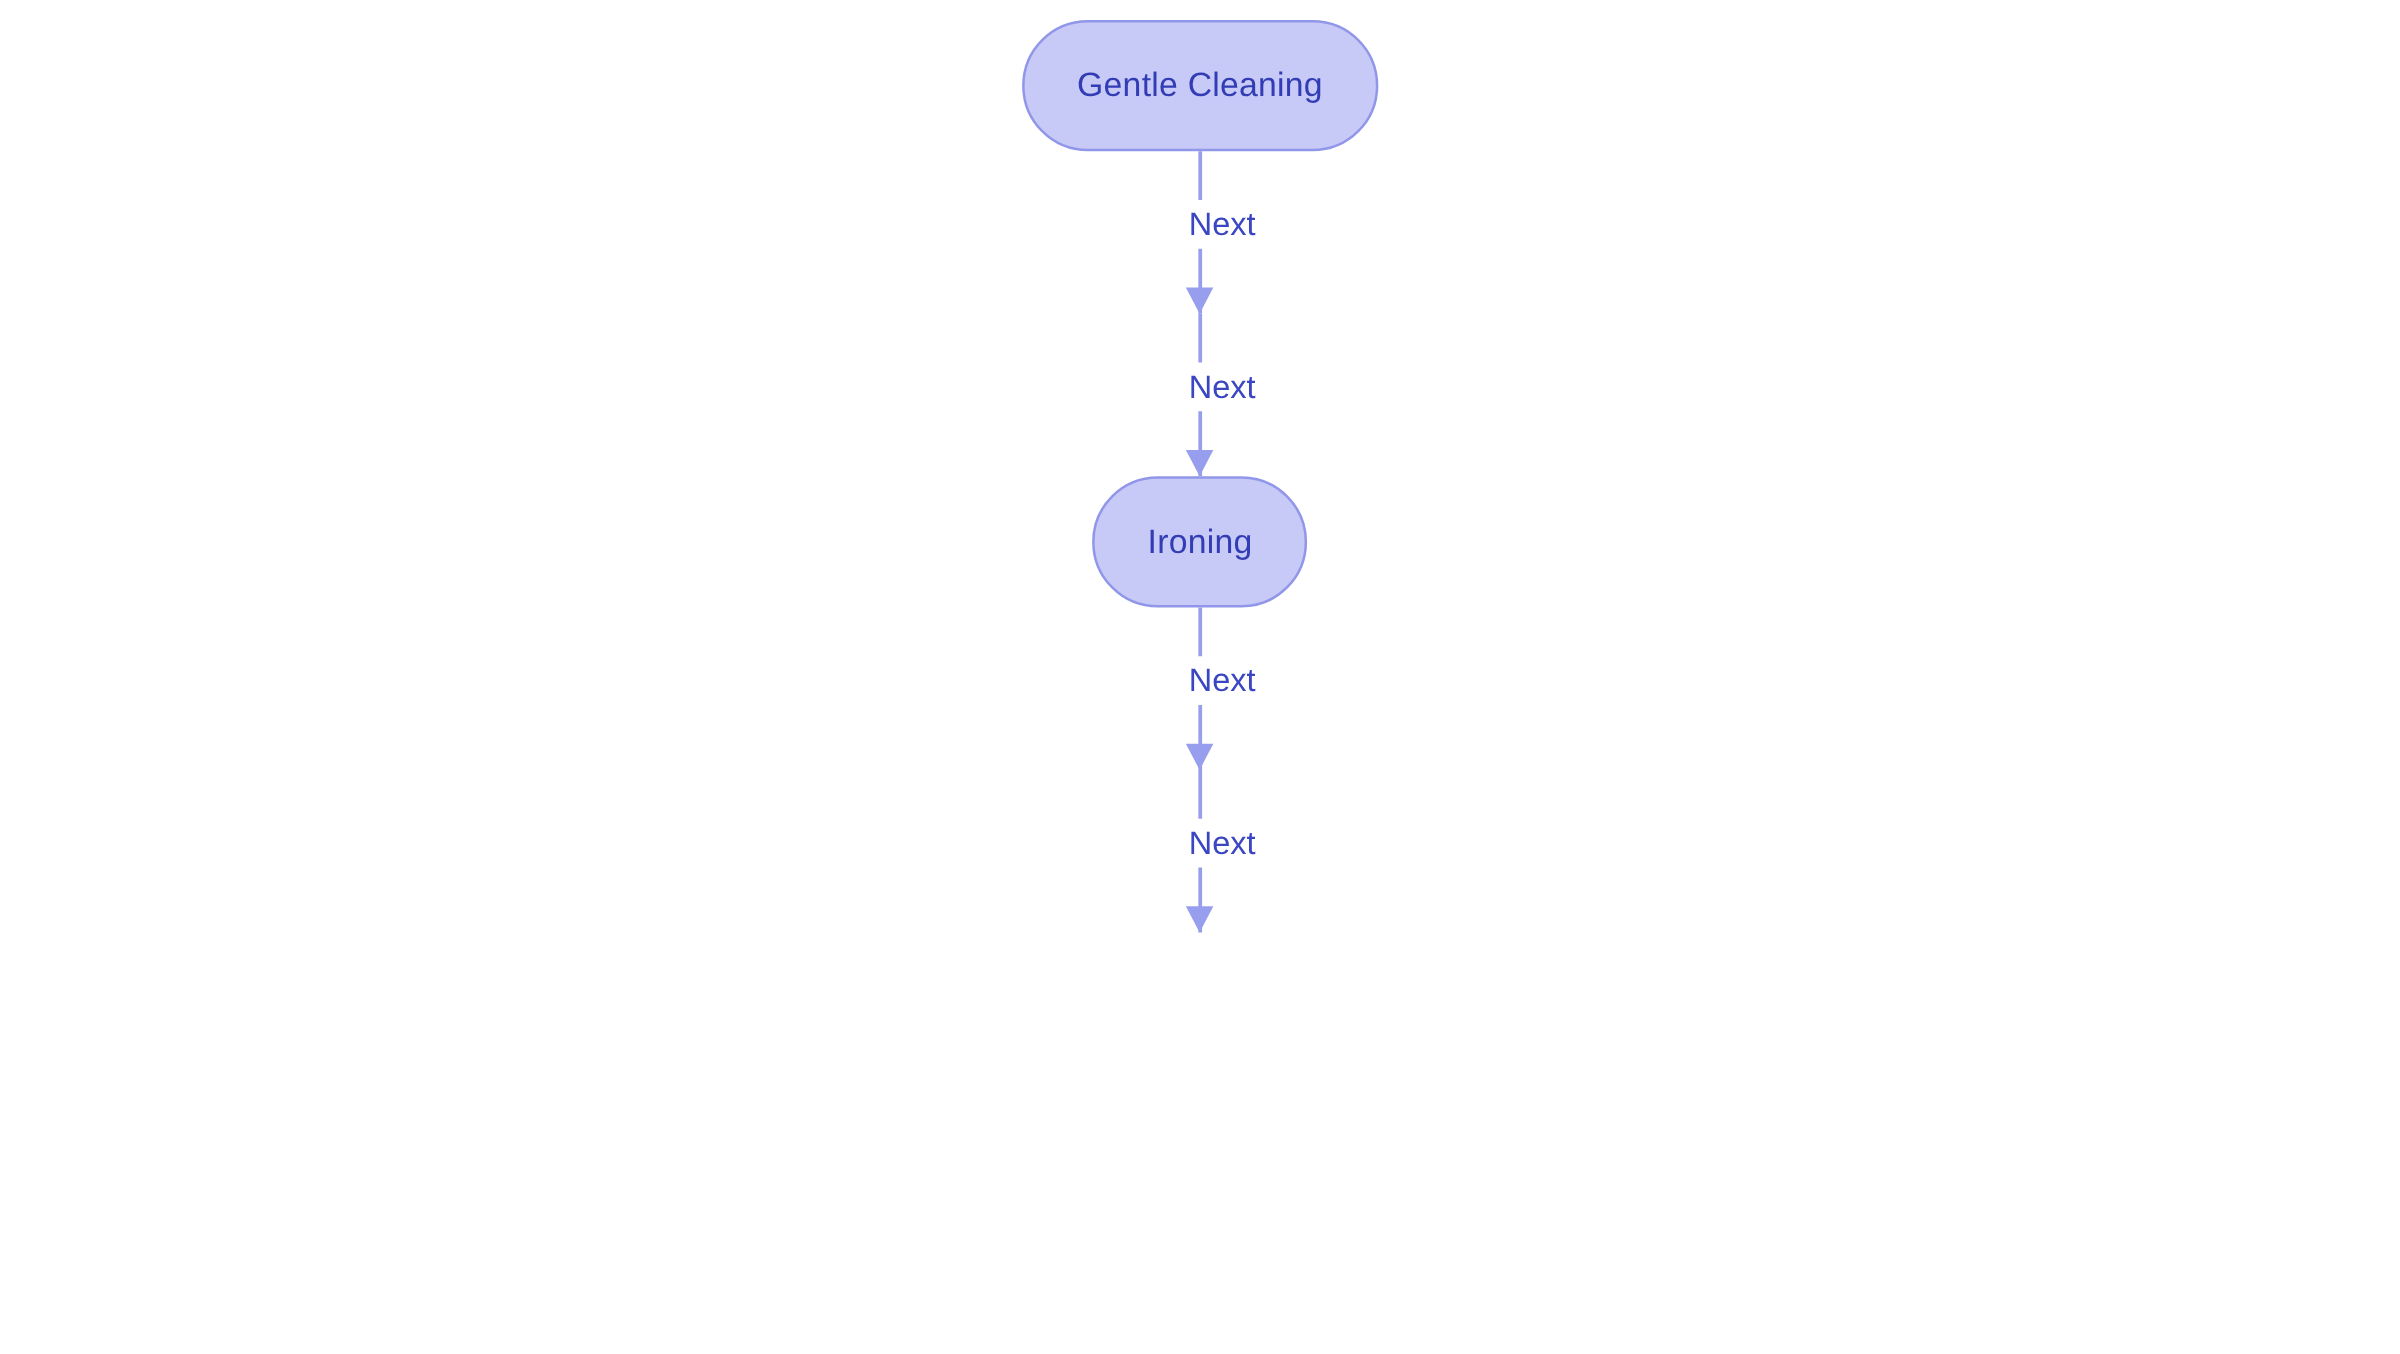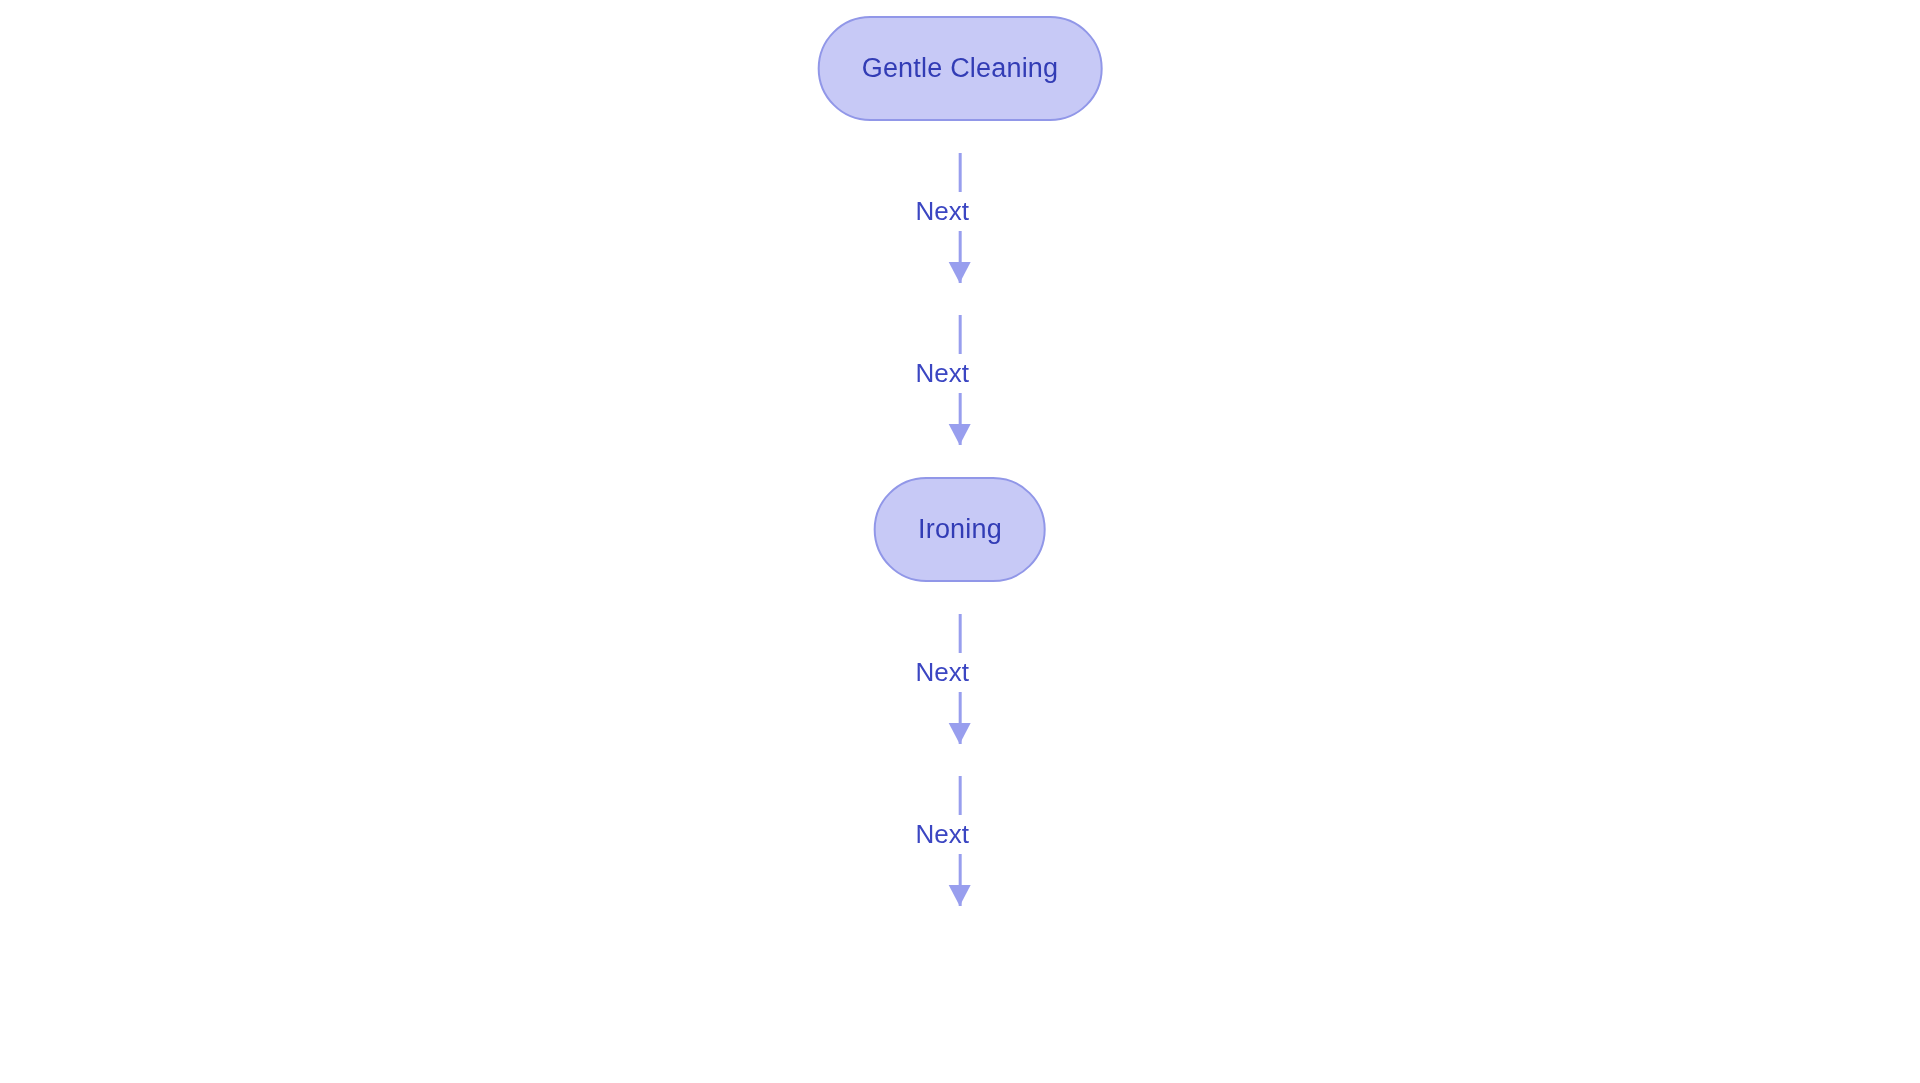--- a/index.html
+++ b/index.html
@@ -28,21 +28,20 @@
     height: 1083px;
   }
   .flow {
     position: absolute;
     top: 16px;
     left: 50%;
     transform: translateX(-50%);
     display: flex;
     flex-direction: column;
     align-items: center;
-    gap: 32px;
   }
   .node {
     height: 105px;
     padding: 0 42px;
     display: flex;
     align-items: center;
     justify-content: center;
     background: var(--node-fill);
     border: 2px solid var(--node-border);
     border-radius: 54px;
@@ -53,21 +52,21 @@
     font-size: 27px;
     font-weight: 500;
     letter-spacing: 0.2px;
   }
   .connector {
     position: relative;
     height: 130px;
     width: 30px;
     display: flex;
     align-items: center;
-    justify-content: flex-end;
+    justify-content: flex-start;
   }
   .edge-line {
     position: absolute;
     top: 0;
     bottom: 0;
     left: 50%;
     margin-left: -1.5px;
     width: 3px;
     background: var(--edge-line);
   }

